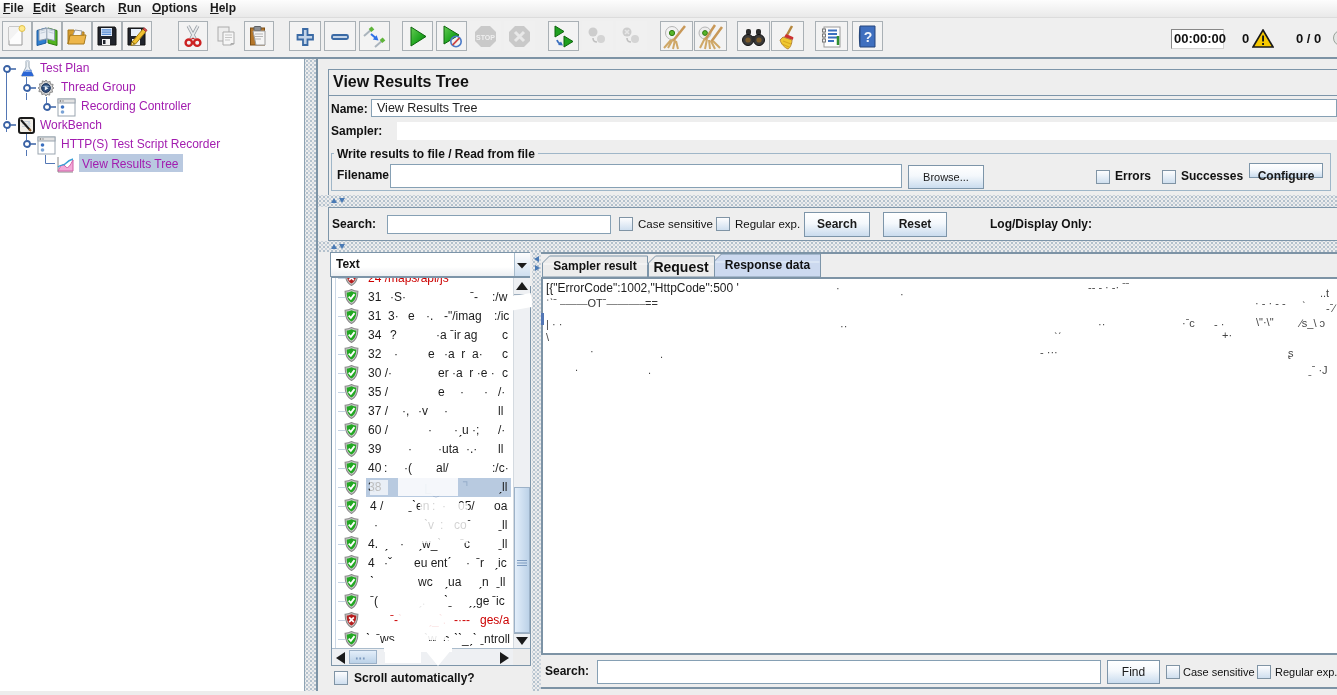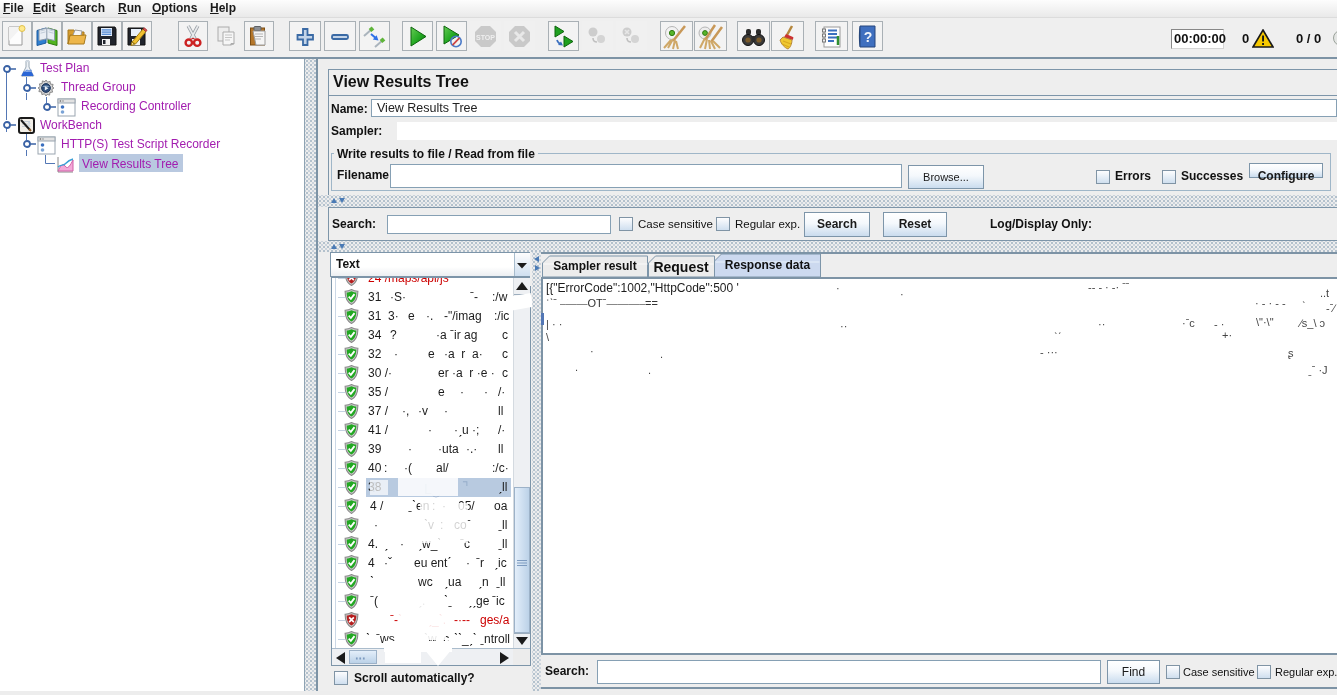--- a/index.html
+++ b/index.html
@@ -526,21 +526,21 @@
         <span style="left:112px;">·</span>
         <span style="left:166px;">ll</span>
       </div>
   <div class="row" style="top:142.5px;">
         <div class="tick"></div>
         <svg class="sh" width="15" height="16" viewBox="0 0 14 15">
           <path d="M7 0.5c2 1.2 4.4 1.6 6 1.6 0 6-1.5 10-6 12.4C2.5 12.1 1 8.1 1 2.1c1.6 0 4-.4 6-1.6z" fill="#c9c9c9" stroke="#8a8a8a"></path>
           <path d="M7 2c1.6 .9 3.3 1.2 4.5 1.2 0 4.5-1.2 7.6-4.5 9.5C3.7 10.8 2.5 7.7 2.5 3.2 3.7 3.2 5.4 2.9 7 2z" fill="#22a822"></path>
           <path d="M4.4 7.2l2 2 3.4-4.4" fill="none" stroke="#fff" stroke-width="1.7"></path>
         </svg>
-        <span style="left:36px;">41 /</span>
+        <span style="left:36px;">60 /</span>
         <span style="left:96px;">·</span>
         <span style="left:122px;">·ˏu</span>
         <span style="left:140px;">·;</span>
         <span style="left:166px;">/·</span>
       </div>
   <div class="row" style="top:161.5px;">
         <div class="tick"></div>
         <svg class="sh" width="15" height="16" viewBox="0 0 14 15">
           <path d="M7 0.5c2 1.2 4.4 1.6 6 1.6 0 6-1.5 10-6 12.4C2.5 12.1 1 8.1 1 2.1c1.6 0 4-.4 6-1.6z" fill="#c9c9c9" stroke="#8a8a8a"></path>
           <path d="M7 2c1.6 .9 3.3 1.2 4.5 1.2 0 4.5-1.2 7.6-4.5 9.5C3.7 10.8 2.5 7.7 2.5 3.2 3.7 3.2 5.4 2.9 7 2z" fill="#22a822"></path>

